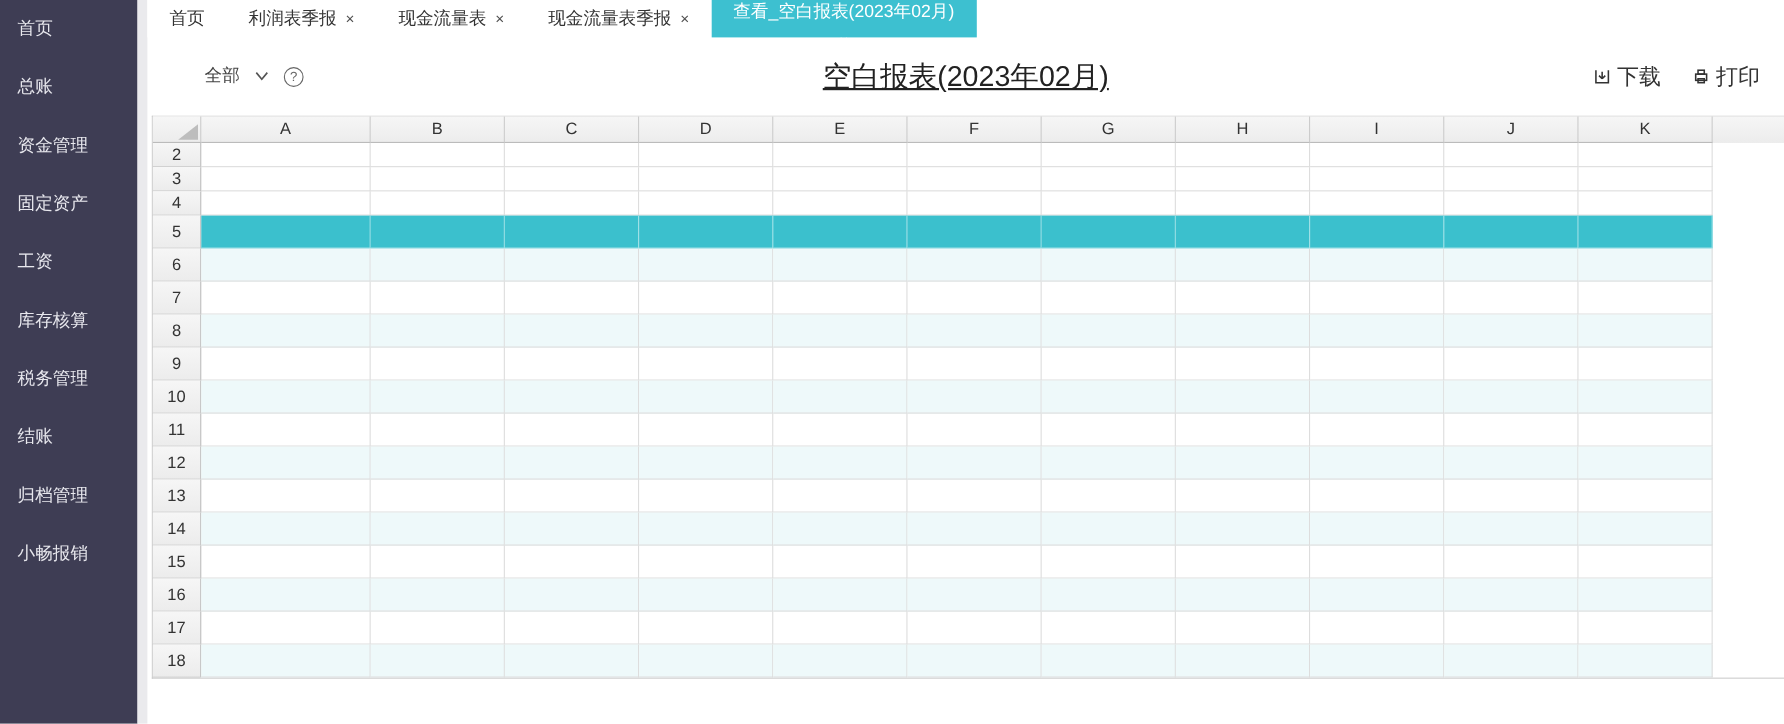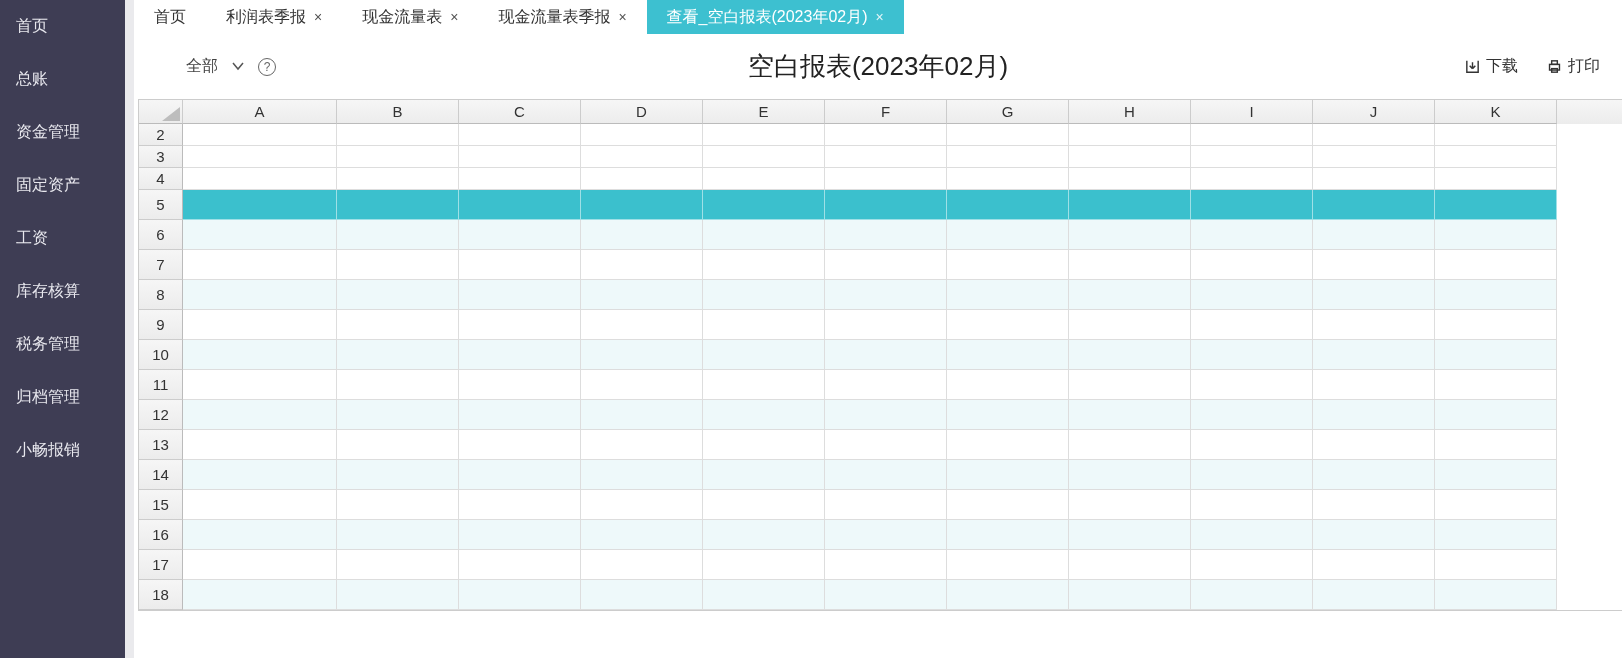--- a/index.html
+++ b/index.html
@@ -56,20 +56,21 @@
     padding: 0 20px;
     font-size: 16px;
     color: #333;
     cursor: pointer;
     gap: 8px;
     white-space: nowrap;
   }
   .tab.active {
     background: #3dc0d0;
     color: #fff;
+    flex-direction: column;
   }
   .tab-close {
     font-size: 14px;
     cursor: pointer;
     opacity: .85;
   }
   
   .toolbar {
     display: flex;
     align-items: center;
@@ -94,27 +95,28 @@
     border-radius: 50%;
     display: flex; align-items: center; justify-content: center;
     font-size: 12px; color: #666;
   }
   .page-title {
     position: absolute;
     left: 50%;
     transform: translateX(-50%);
     font-size: 26px;
     color: #222;
+    text-decoration: underline;
   }
   .toolbar-actions {
     margin-left: auto;
     display: flex;
     gap: 28px;
     align-items: flex-end;
-    font-size: 16px;
+    font-size: 20px;
     color: #333;
   }
   .action {
     display: flex; align-items: center; gap: 5px; cursor: pointer;
   }
   .action svg { width: 17px; height: 17px; }
   
   .sheet {
     flex: 1;
     overflow: hidden;
@@ -200,20 +202,23 @@
       <span>固定资产</span>
     </div>
   <div class="sidebar-item">
       <span>工资</span>
     </div>
   <div class="sidebar-item">
       <span>库存核算</span>
     </div>
   <div class="sidebar-item">
       <span>税务管理</span>
+    </div>
+  <div class="sidebar-item">
+      <span>结账</span>
     </div>
   <div class="sidebar-item">
       <span>归档管理</span>
     </div>
   <div class="sidebar-item">
       <span>小畅报销</span>
     </div>
 </nav>
 <div class="sidebar-scroll"></div>
 

